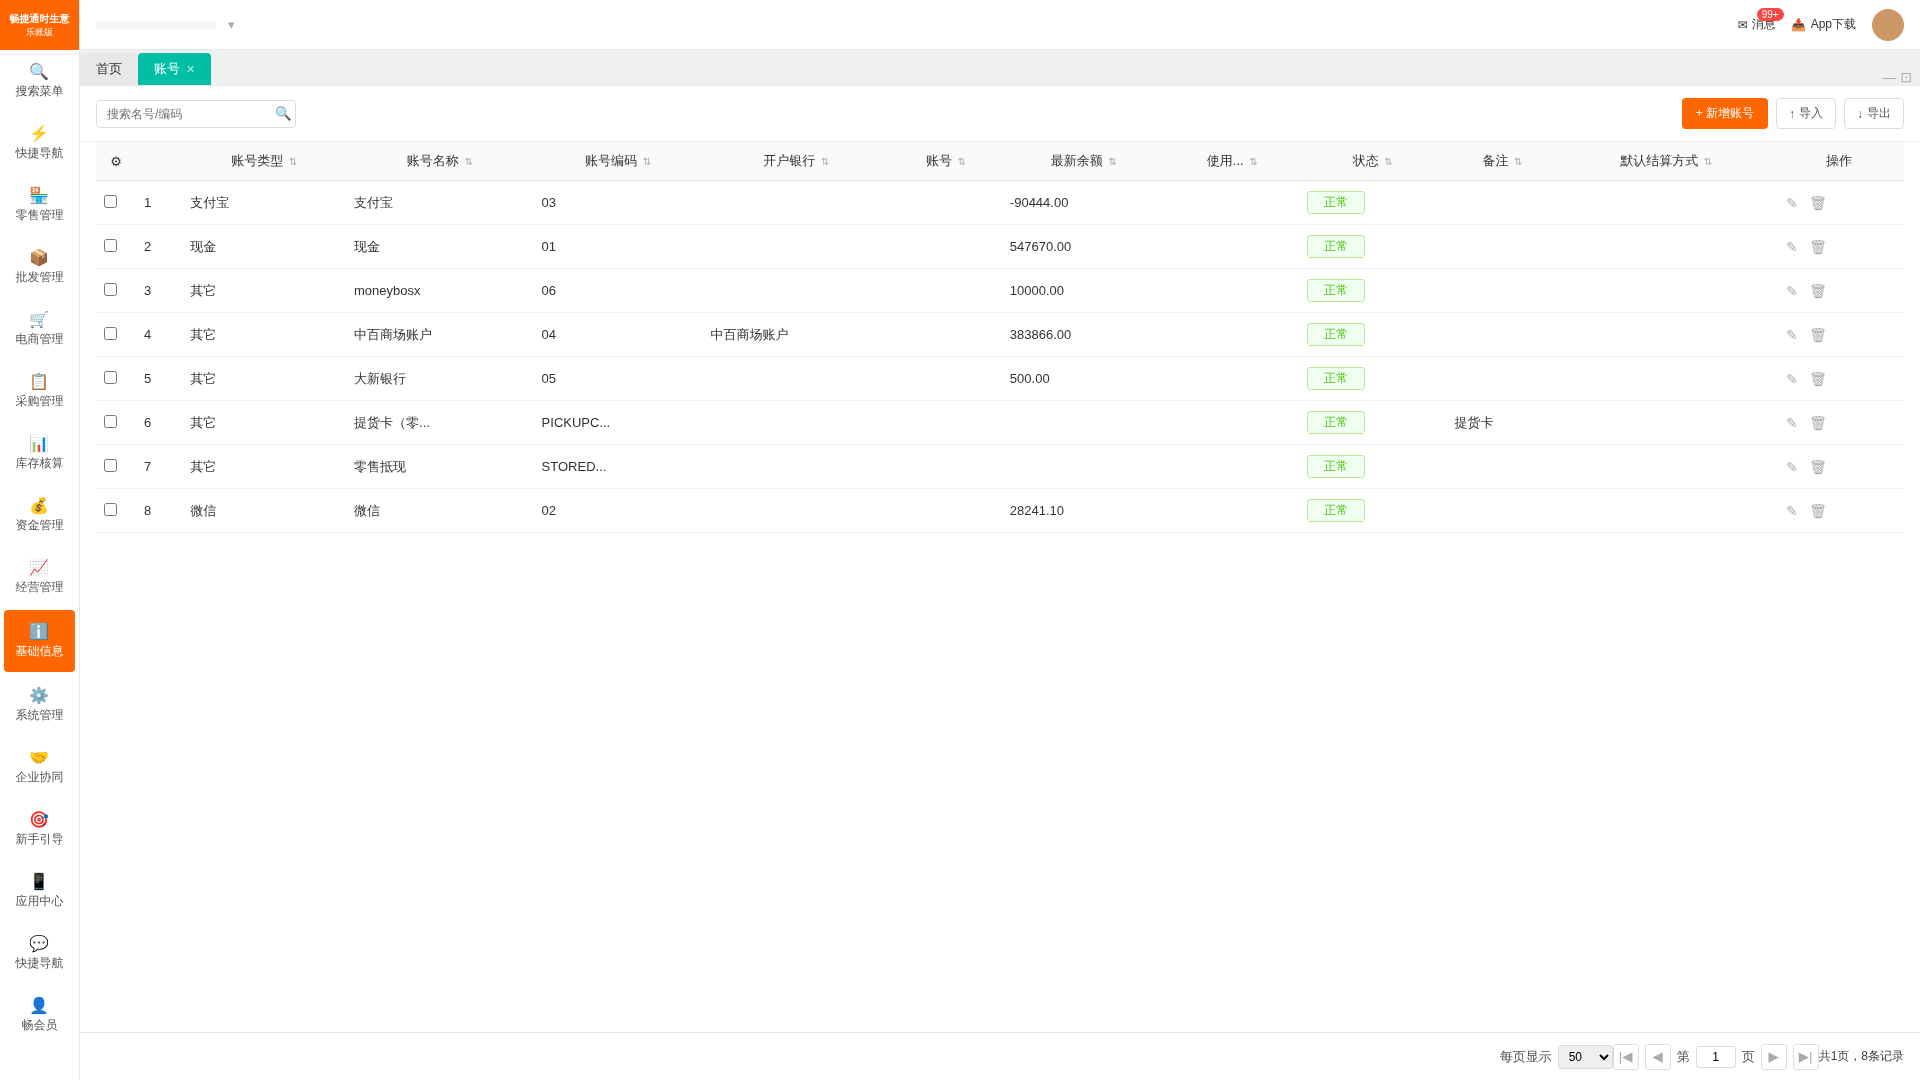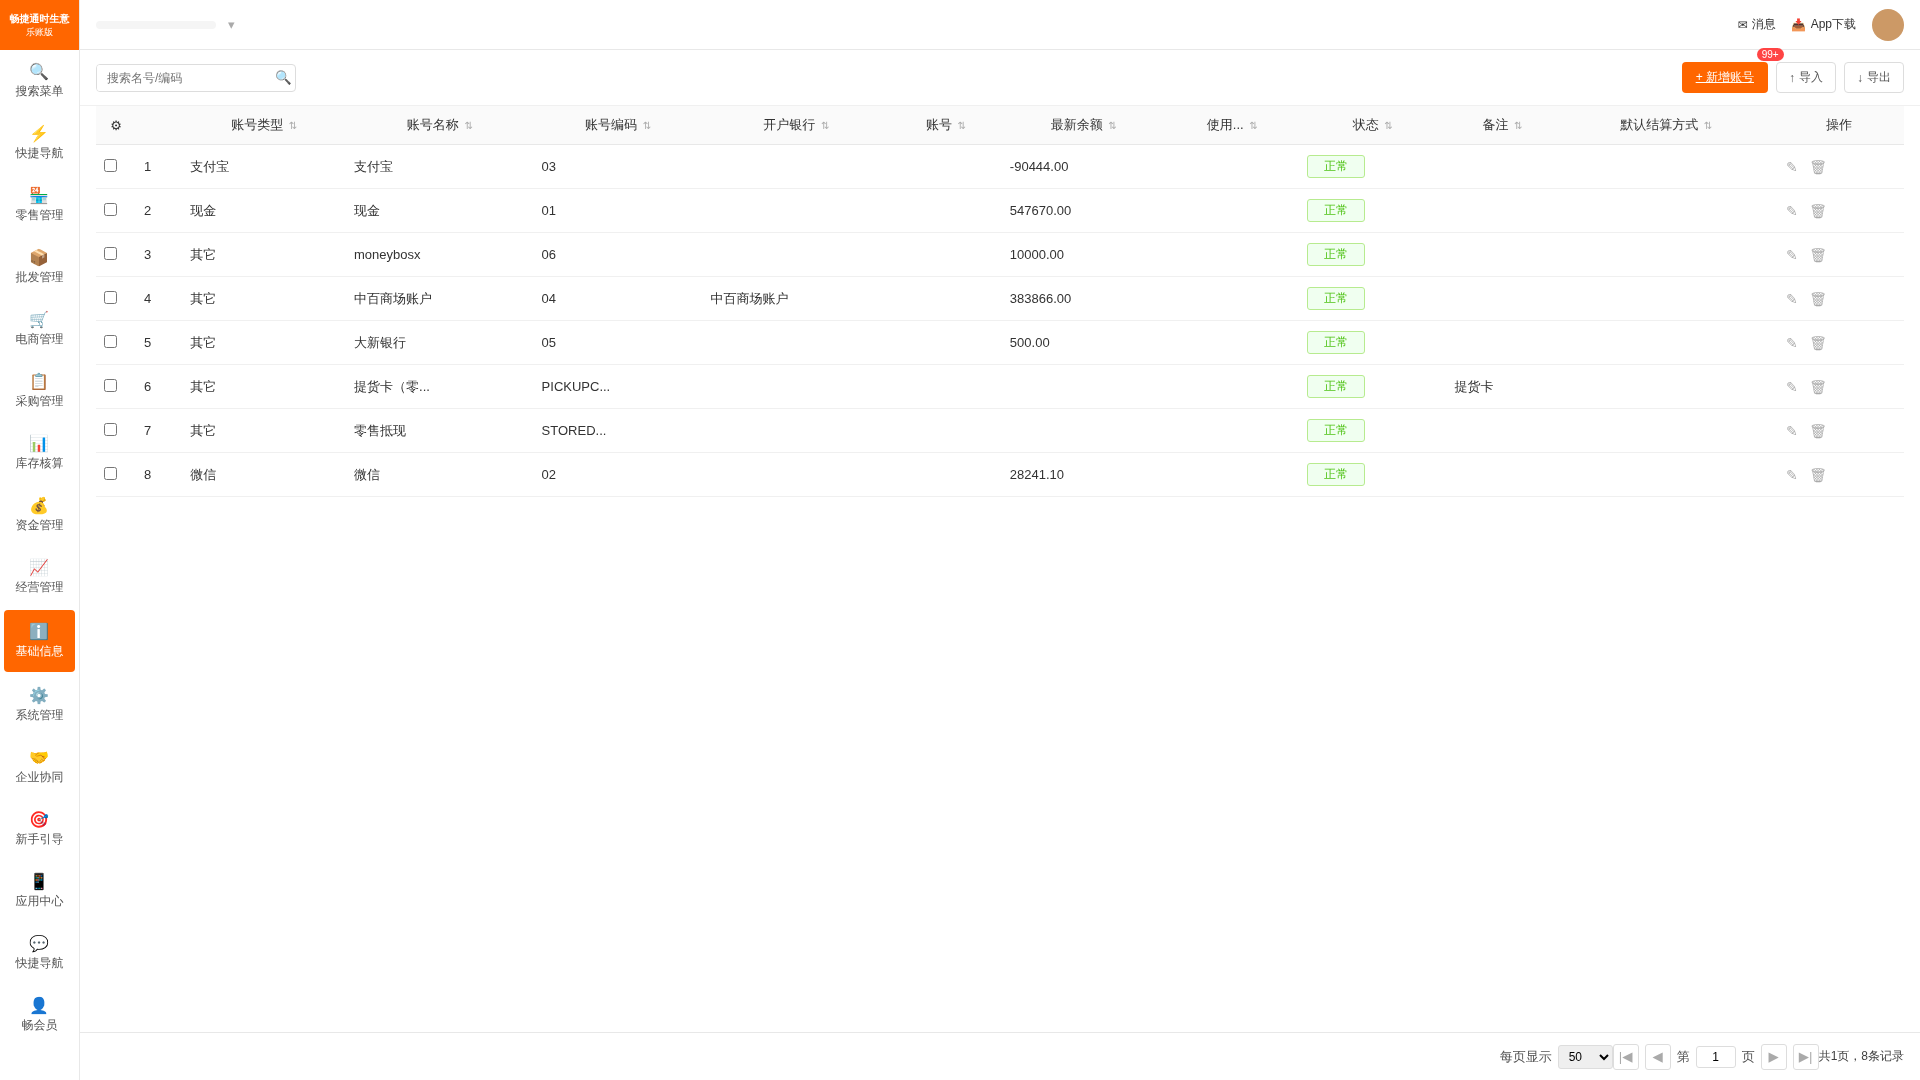--- a/index.html
+++ b/index.html
@@ -96,21 +96,20 @@
     }
     .badge {
       background: #ff4444;
       color: white;
       border-radius: 10px;
       padding: 1px 5px;
       font-size: 10px;
       position: absolute;
       top: -8px;
       right: -8px;
-      margin-top: 40px;
     }
     .app-download {
       font-size: 12px;
       color: #333;
       display: flex;
       align-items: center;
       gap: 4px;
     }
     .avatar {
       width: 32px;
@@ -213,21 +212,20 @@
       background: #ff6600;
       color: white;
       border: none;
       border-radius: 4px;
       padding: 7px 14px;
       font-size: 12px;
       cursor: pointer;
       display: flex;
       align-items: center;
       gap: 4px;
-      text-decoration: underline;
     }
     .btn-outline {
       background: white;
       color: #555;
       border: 1px solid #ddd;
       border-radius: 4px;
       padding: 6px 12px;
       font-size: 12px;
       cursor: pointer;
       display: flex;
@@ -433,20 +431,33 @@
         <span class="badge">99+</span>
       </div>
       <div class="app-download">
         <span>📥</span>
         <span>App下载</span>
       </div>
       <div class="avatar"></div>
     </div>
   </div>
 
+  <div class="tab-bar">
+    <div class="tab-home">
+      <span>首页</span>
+    </div>
+    <div class="tab active">
+      <span>账号</span>
+      <span class="close-btn">✕</span>
+    </div>
+    <div style="flex:1; display:flex; align-items:center; justify-content:flex-end; padding-right:8px;">
+      <button style="background:none;border:none;cursor:pointer;color:#aaa;font-size:14px;">—</button>
+      <button style="background:none;border:none;cursor:pointer;color:#aaa;font-size:14px; margin-left:4px;">⊡</button>
+    </div>
+  </div>
 
   <div class="content-area">
 
     <div class="toolbar">
       <div class="search-input-wrap">
         <input type="text" placeholder="搜索名号/编码" style="">
         <button class="search-btn">🔍</button>
       </div>
       <div class="toolbar-right">
         <button class="btn-primary">

